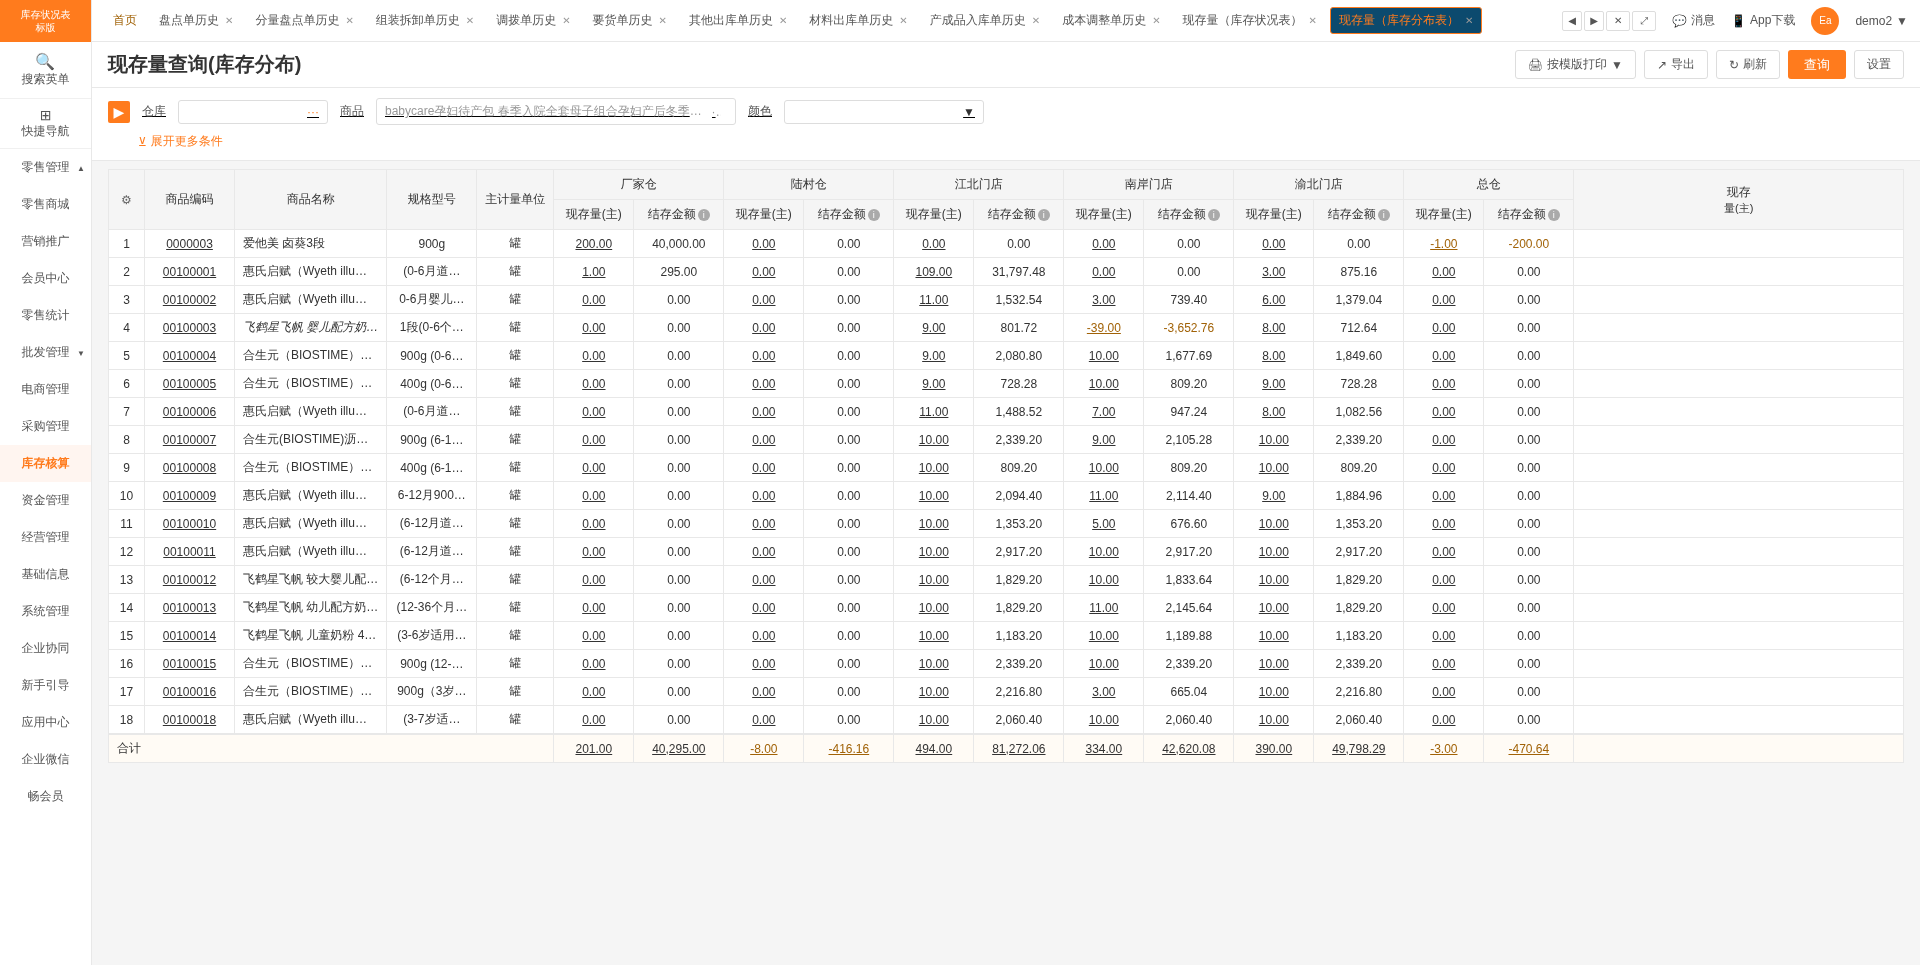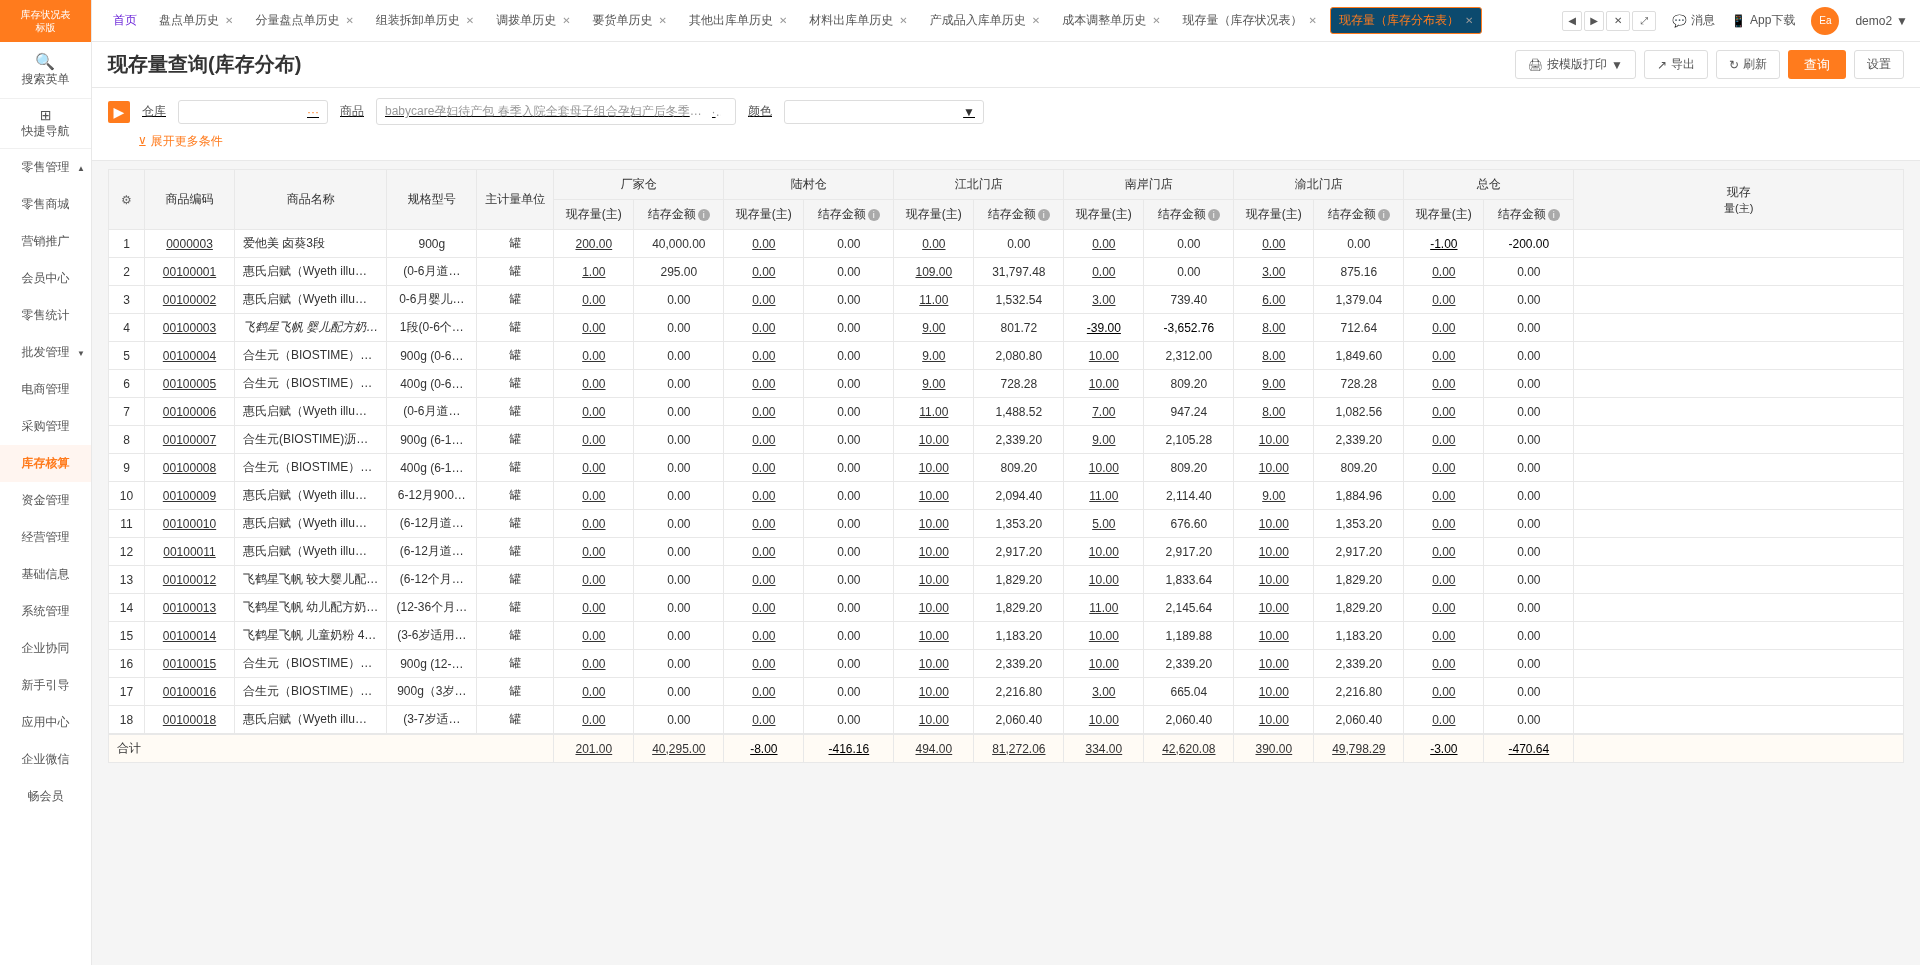--- a/index.html
+++ b/index.html
@@ -18,21 +18,21 @@
     
     .main { flex: 1; display: flex; flex-direction: column; overflow: hidden; }
     
     
     .topbar { background: #fff; border-bottom: 1px solid #e8e8e8; display: flex; align-items: center; justify-content: space-between; padding: 0 12px; height: 42px; flex-shrink: 0; }
     .topbar-left { display: flex; align-items: center; gap: 4px; overflow: hidden; }
     .topbar-right { display: flex; align-items: center; gap: 16px; flex-shrink: 0; }
     .top-tab { padding: 4px 8px; font-size: 12px; color: #555; cursor: pointer; white-space: nowrap; display: flex; align-items: center; gap: 4px; border: 1px solid transparent; border-radius: 3px; }
     .top-tab.active { color: #ff7b1d; border-color: #ff7b1d; background: #fff5f0; }
     .top-tab .close-x { color: #999; font-size: 10px; margin-left: 2px; }
-    .home-tab { color: #6d28d9; font-weight: 500; }
+    .home-tab { color: #a16207; font-weight: 500; }
     .topbar-icon { display: flex; align-items: center; gap: 4px; color: #555; cursor: pointer; font-size: 12px; }
     .avatar { width: 28px; height: 28px; border-radius: 50%; background: #ff7b1d; display: flex; align-items: center; justify-content: center; color: #fff; font-size: 12px; cursor: pointer; }
     .nav-arrows { display: flex; gap: 2px; }
     .nav-arrow { width: 20px; height: 20px; border: 1px solid #ddd; display: flex; align-items: center; justify-content: center; cursor: pointer; color: #555; font-size: 10px; border-radius: 2px; }
     
     
     .page-header { background: #fff; padding: 8px 16px 0; border-bottom: 1px solid #e8e8e8; flex-shrink: 0; display: flex; align-items: center; justify-content: space-between; }
     .page-title { font-size: 20px; font-weight: 600; color: #333; padding-bottom: 8px; }
     .header-actions { display: flex; gap: 8px; padding-bottom: 8px; }
     .btn-action { padding: 4px 12px; border: 1px solid #ddd; background: #fff; color: #555; cursor: pointer; border-radius: 3px; display: flex; align-items: center; gap: 4px; }
@@ -50,21 +50,21 @@
     .search-dots { color: #ff7b1d; margin: 0 6px; }
     .color-select { border: 1px solid #ddd; padding: 4px 8px; border-radius: 3px; color: #333; width: 200px; display: flex; align-items: center; justify-content: space-between; }
     .expand-more { color: #ff7b1d; cursor: pointer; display: flex; align-items: center; gap: 4px; font-size: 12px; }
     
     
     .table-container { flex: 1; overflow: auto; padding: 8px 16px; background: #f5f5f5; }
     .data-table { width: 100%; border-collapse: collapse; background: #fff; font-size: 12px; }
     .data-table th { background: #f5f5f5; border: 1px solid #e8e8e8; padding: 6px 8px; color: #333; font-weight: 500; text-align: center; white-space: nowrap; position: sticky; top: 0; z-index: 10; }
     .data-table td { border: 1px solid #e8e8e8; padding: 5px 8px; color: #333; text-align: center; white-space: nowrap; }
     .data-table .num-cell { text-decoration: underline; color: #333; cursor: pointer; }
-    .data-table .neg { color: #000000; margin-top: 12px; }
+    .data-table .neg { color: #a16207; margin-top: 12px; }
     .data-table .neg.underline { text-decoration: underline; }
     .summary-row td { background: #fffbf5; font-weight: 500; border-top: 2px solid #e8e8e8; }
     .col-group-header { background: #fafafa; border-bottom: none; }
     .settings-icon { cursor: pointer; color: #666; }
     .th-sub { font-size: 11px; }
     
     
     .info-icon { display: inline-block; width: 12px; height: 12px; border-radius: 50%; background: #aaa; color: #fff; text-align: center; line-height: 12px; font-size: 9px; cursor: pointer; margin-left: 2px; }
     
     
@@ -405,21 +405,21 @@
       <td style="text-align:left;">合生元（BIOSTIME）…</td>
       <td>900g (0-6…</td>
       <td>罐</td>
       <td class="num-cell">0.00</td>
       <td>0.00</td>
       <td class="num-cell">0.00</td>
       <td>0.00</td>
       <td class="num-cell">9.00</td>
       <td>2,080.80</td>
       <td class="num-cell">10.00</td>
-      <td class="">2,312.00</td>
+      <td class="">1,677.69</td>
       <td class="num-cell">8.00</td>
       <td>1,849.60</td>
       <td class="num-cell">0.00</td>
       <td class="">0.00</td>
       <td></td>
     </tr>
           <tr>
       <td>6</td>
       <td class="num-cell">00100005</td>
       <td style="text-align:left;">合生元（BIOSTIME）…</td>

